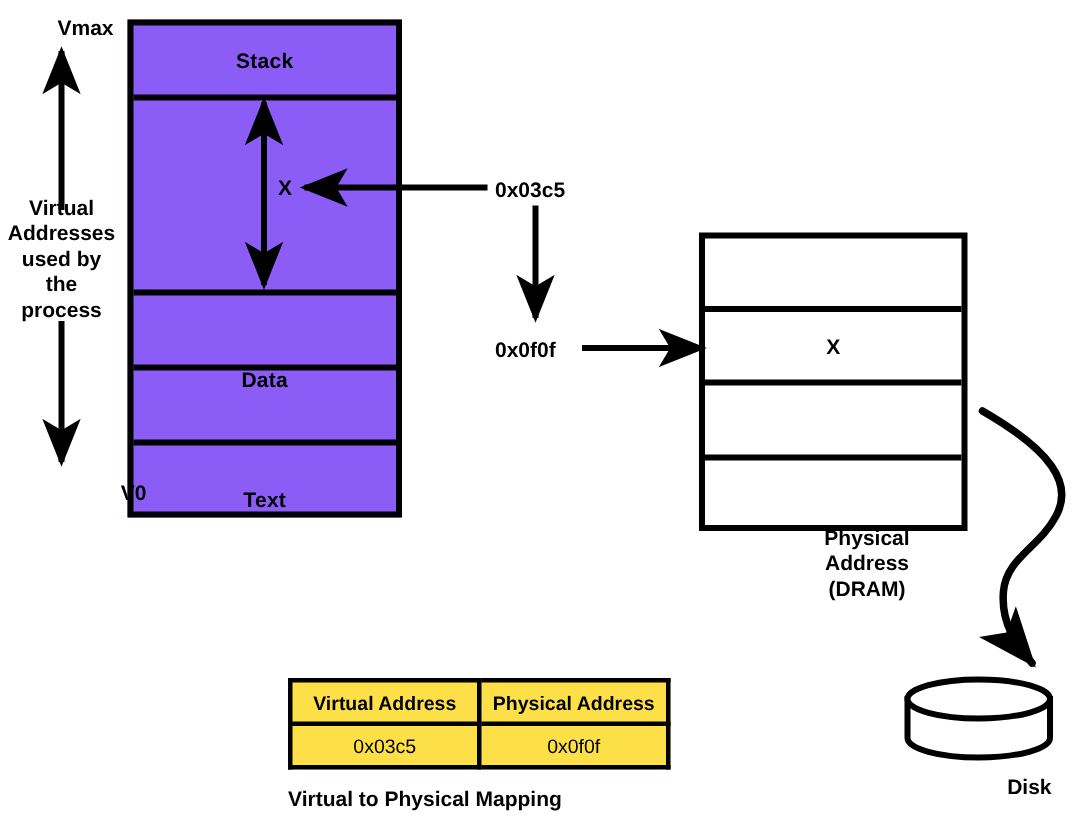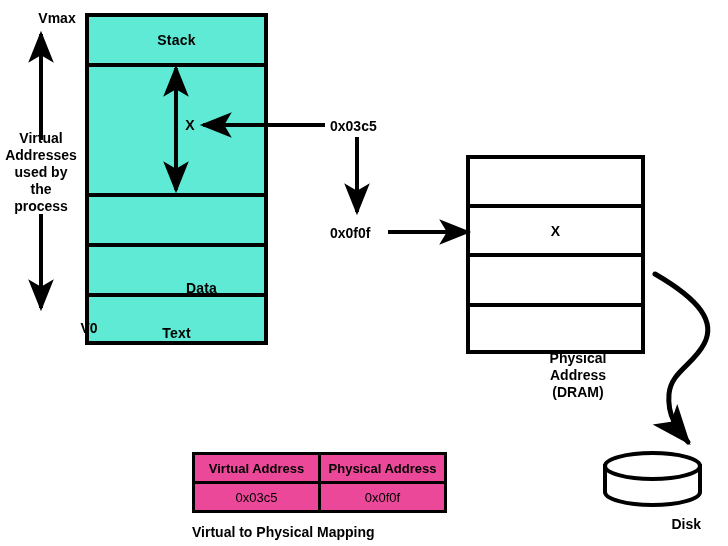--- a/index.html
+++ b/index.html
@@ -21,21 +21,21 @@
   .abs { position: absolute; }
 
   
   #vm-box {
     left: 85px;
     top: 13px;
     width: 183px;
     height: 332px;
     border: 4px solid #000;
     box-sizing: border-box;
-    background: #5eead4;
+    background: #8b5cf6;
   }
   .vm-seg {
     position: absolute;
     left: 0;
     width: 100%;
     box-sizing: border-box;
     display: flex;
     align-items: center;
     justify-content: center;
     font-weight: bold;
@@ -87,21 +87,21 @@
     text-align: center;
   }
   .lbl-left { text-align: left; }
 
   
   #map-table {
     left: 192px;
     top: 452px;
     width: 255px;
     border-collapse: collapse;
-    background: #ec4899;
+    background: #fde047;
   }
   #map-table table {
     border-collapse: collapse;
     width: 255px;
     table-layout: fixed;
   }
   #map-table th, #map-table td {
     border: 3px solid #000;
     height: 22px;
     text-align: center;
@@ -148,21 +148,21 @@
     </div>
     <div class="vm-divider" style="top:46px;"></div>
 
     <div class="vm-seg" style="top:50px; height:126px;">
       <span></span>
     </div>
     <div class="vm-divider" style="top:176px;"></div>
 
     <div class="vm-divider" style="top:226px;"></div>
 
-    <div class="vm-seg" style="top:248px; height:46px;margin-left:25px;">
+    <div class="vm-seg" style="top:213px; height:46px;">
       <span>Data</span>
     </div>
     <div class="vm-divider" style="top:276px;"></div>
 
     <div class="vm-seg" style="top:288px; height:56px;">
       <span>Text</span>
     </div>
   </div>
 
   <div class="abs" id="pm-box">

